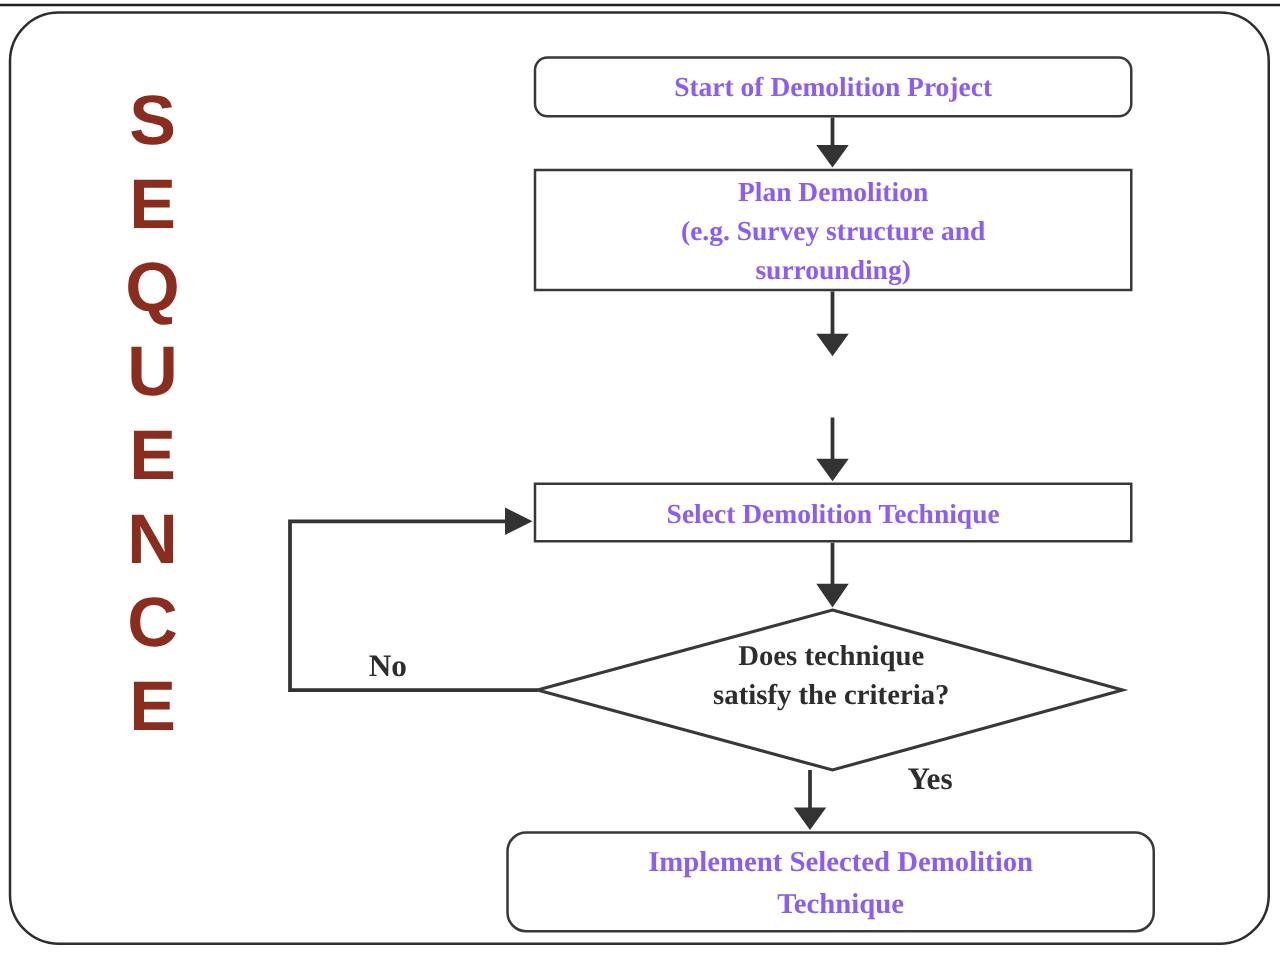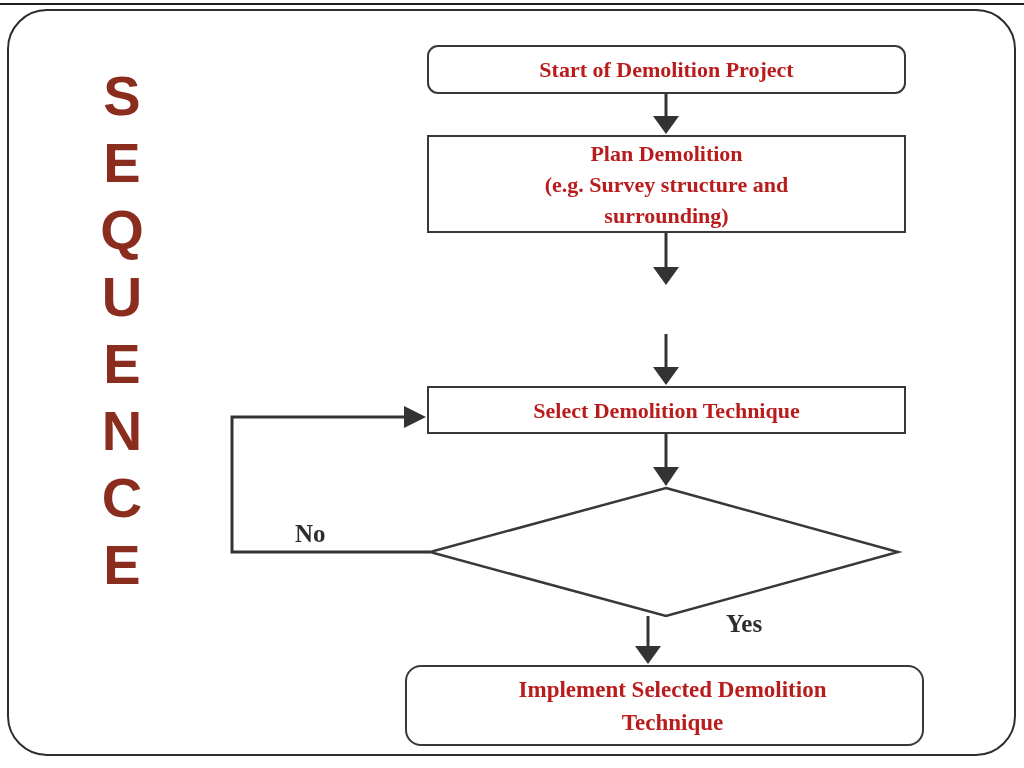--- a/index.html
+++ b/index.html
@@ -44,21 +44,21 @@
     width: 1024px; height: 768px;
   }
   .node {
     position: absolute;
     display: flex;
     align-items: center;
     justify-content: center;
     text-align: center;
     background: #ffffff;
     border: 2px solid #383838;
-    color: #b91c1c;
+    color: #8b5cf6;
     font-weight: bold;
     font-size: 22px;
     line-height: 31px;
     white-space: pre-line;
     box-sizing: border-box;
   }
   .node.rounded { border-radius: 11px; }
   .node.rounded-lg { border-radius: 16px; padding-left: 16px; }
   #node-start     { left: 427px; top: 45px;  width: 479px; height: 49px; }
   #node-plan      { left: 427px; top: 135px; width: 479px; height: 98px; }
@@ -139,20 +139,22 @@
 
   <div class="node rounded" id="node-start">Start of Demolition Project</div>
 
   <div class="node" id="node-plan">Plan Demolition
 (e.g. Survey structure and
 surrounding)</div>
 
 
   <div class="node" id="node-select">Select Demolition Technique</div>
 
+  <div class="decision-label">Does technique
+satisfy the criteria?</div>
 
   <div class="node rounded-lg" id="node-implement">Implement Selected Demolition
 Technique</div>
 
   <div class="edge-label" id="label-no">No</div>
 
   <div class="edge-label" id="label-yes">Yes</div>
 
 </div>
 

